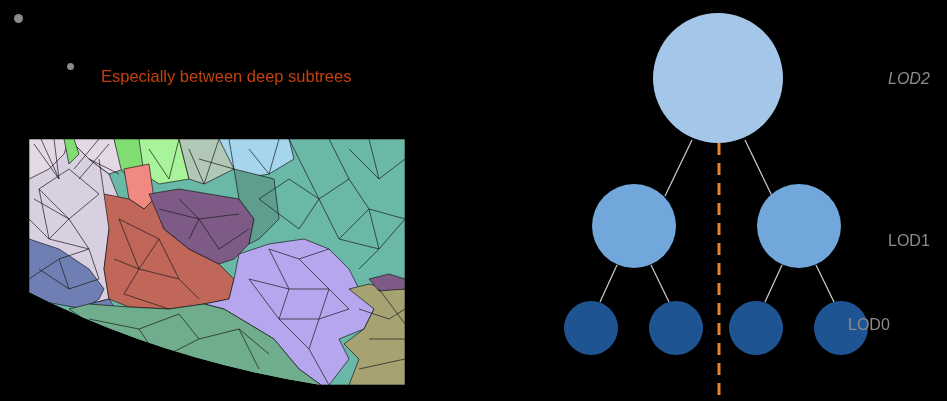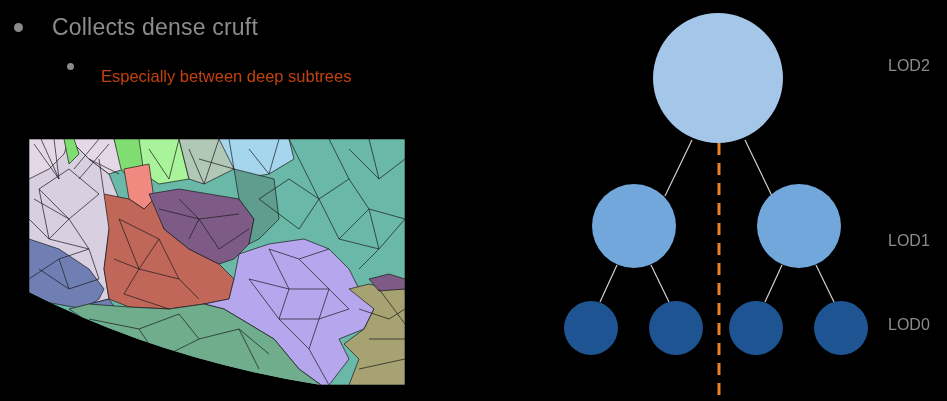--- a/index.html
+++ b/index.html
@@ -21,21 +21,20 @@
   .tree { position: absolute; left: 0; top: 0; }
   .lod-label {
     position: absolute; color: #8c8c8c; font-size: 16px; font-weight: 300;
   }
 </style>
 </head>
 <body>
 
 <div class="bullet-l1">
   <span class="dot1"></span>
-  <span class="txt1">Collects dense cruft</span>
 </div>
 <div class="bullet-l2">
   <span class="dot2"></span>
   <span class="txt2">Especially between deep subtrees</span>
 </div>
 
 <svg class="mesh" width="376" height="246" viewBox="0 0 376 246">
   <defs>
     <clipPath id="mclip">
       <path d="M0,0 L376,0 L376,246 L292,246 Q130,220 0,153 Z"></path>
@@ -97,15 +96,15 @@
 
   <circle cx="718" cy="78" r="65" fill="#a4c6e8"></circle>
   <circle cx="634" cy="226" r="42" fill="#72a7db"></circle>
   <circle cx="799" cy="226" r="42" fill="#72a7db"></circle>
   <circle cx="591" cy="328" r="27" fill="#1f5493"></circle>
   <circle cx="676" cy="328" r="27" fill="#1f5493"></circle>
   <circle cx="756" cy="328" r="27" fill="#1f5493"></circle>
   <circle cx="841" cy="328" r="27" fill="#1f5493"></circle>
 </svg>
 
-<div class="lod-label" style="left:888px; top:57px;">LOD2</div>
+<div class="lod-label" style="left:888px; top:70px;font-style:italic;">LOD2</div>
 <div class="lod-label" style="left:888px; top:232px;">LOD1</div>
-<div class="lod-label" style="left:888px; top:316px;">LOD0</div>
+<div class="lod-label" style="left:848px; top:316px;">LOD0</div>
 
 </body></html>

